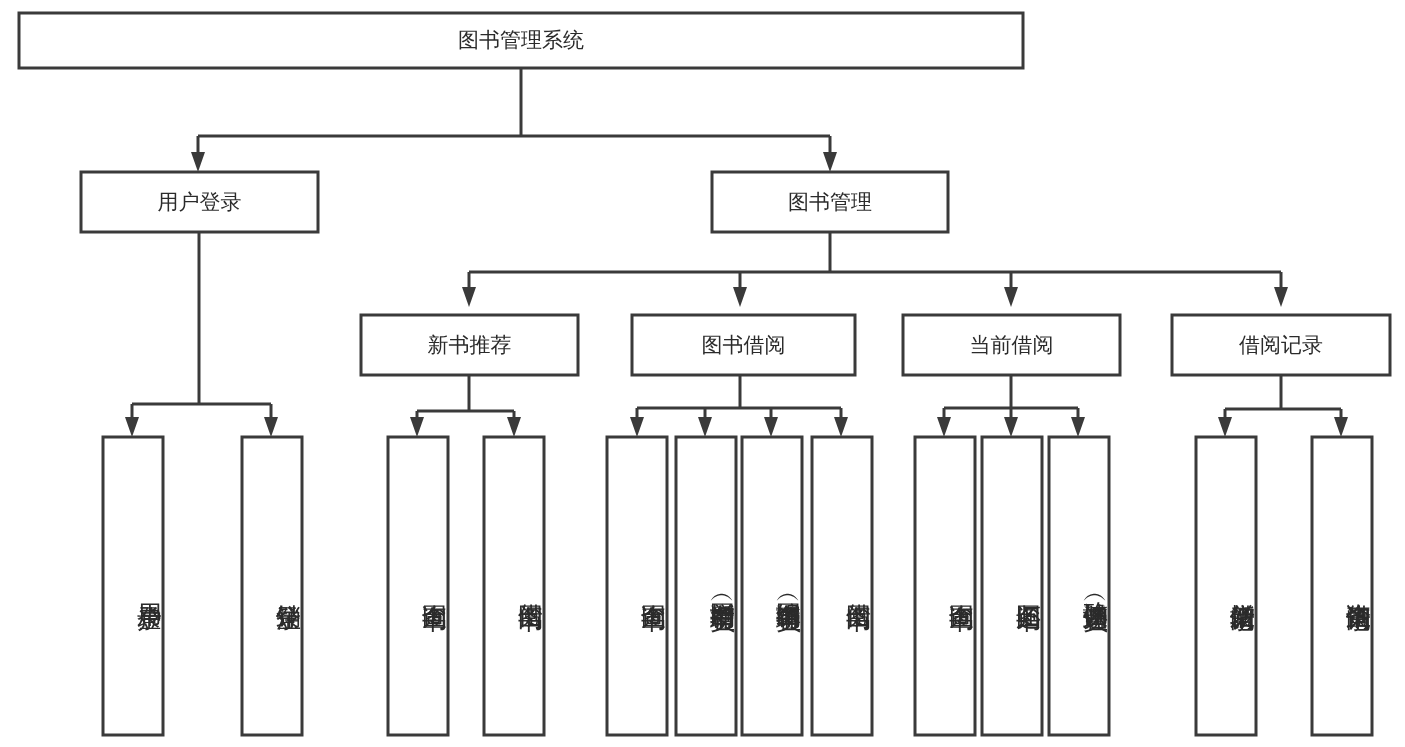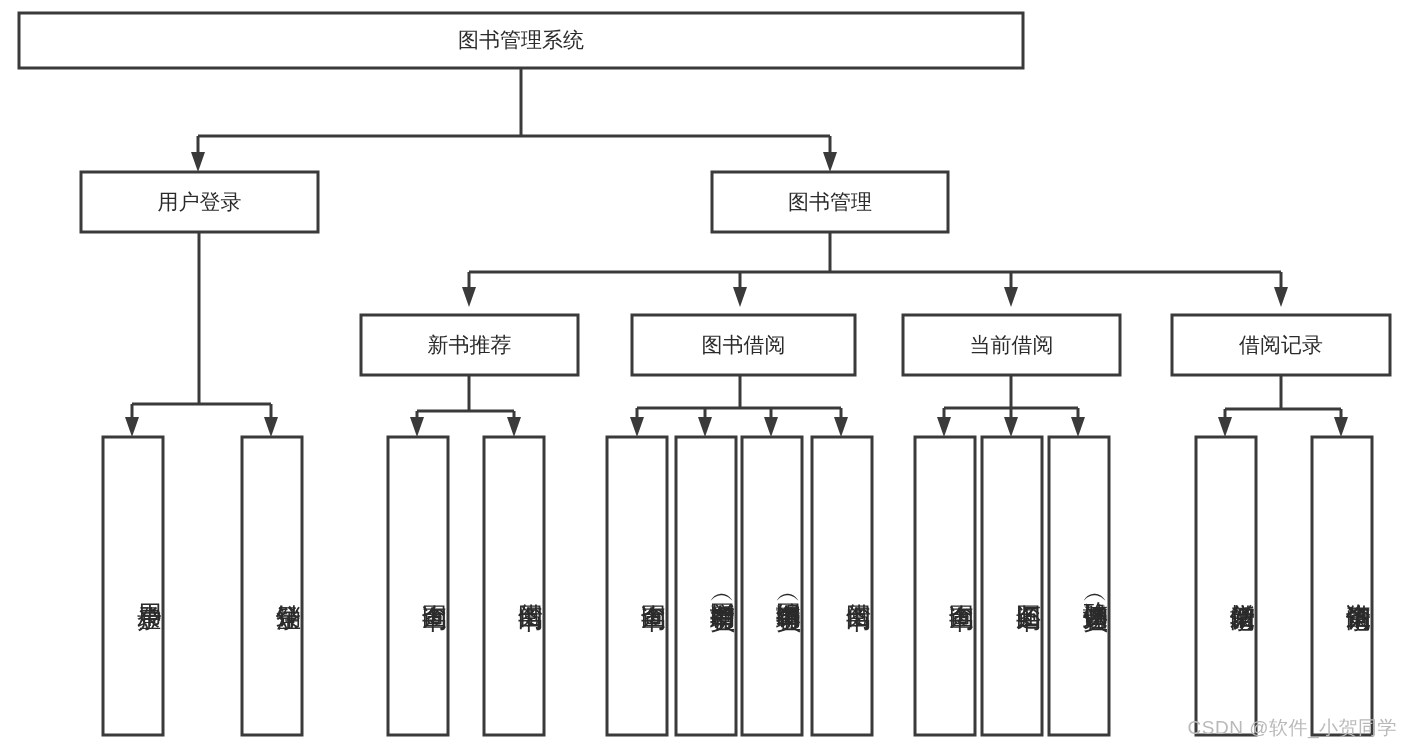--- a/index.html
+++ b/index.html
@@ -177,14 +177,13 @@
       <div class="leaf-label" style="left: 676px; top: 447px; width: 60px; height: 278px;">新增图书（管理员）</div>
       <div class="leaf-label" style="left: 742px; top: 447px; width: 60px; height: 278px;">编辑图书（管理员）</div>
       <div class="leaf-label" style="left: 812px; top: 447px; width: 60px; height: 278px;">借阅图书</div>
       <div class="leaf-label" style="left: 915px; top: 447px; width: 60px; height: 278px;">查询图书</div>
       <div class="leaf-label" style="left: 982px; top: 447px; width: 60px; height: 278px;">归还图书</div>
       <div class="leaf-label" style="left: 1049px; top: 447px; width: 60px; height: 278px;">确认归还（管理员）</div>
       <div class="leaf-label" style="left: 1196px; top: 447px; width: 60px; height: 278px;">新增借阅记录</div>
       <div class="leaf-label" style="left: 1312px; top: 447px; width: 60px; height: 278px;">查询借阅记录</div>
     </div>
 
-  <div class="watermark">CSDN @软件_小贺同学</div>
 </div>
 
 </body></html>

